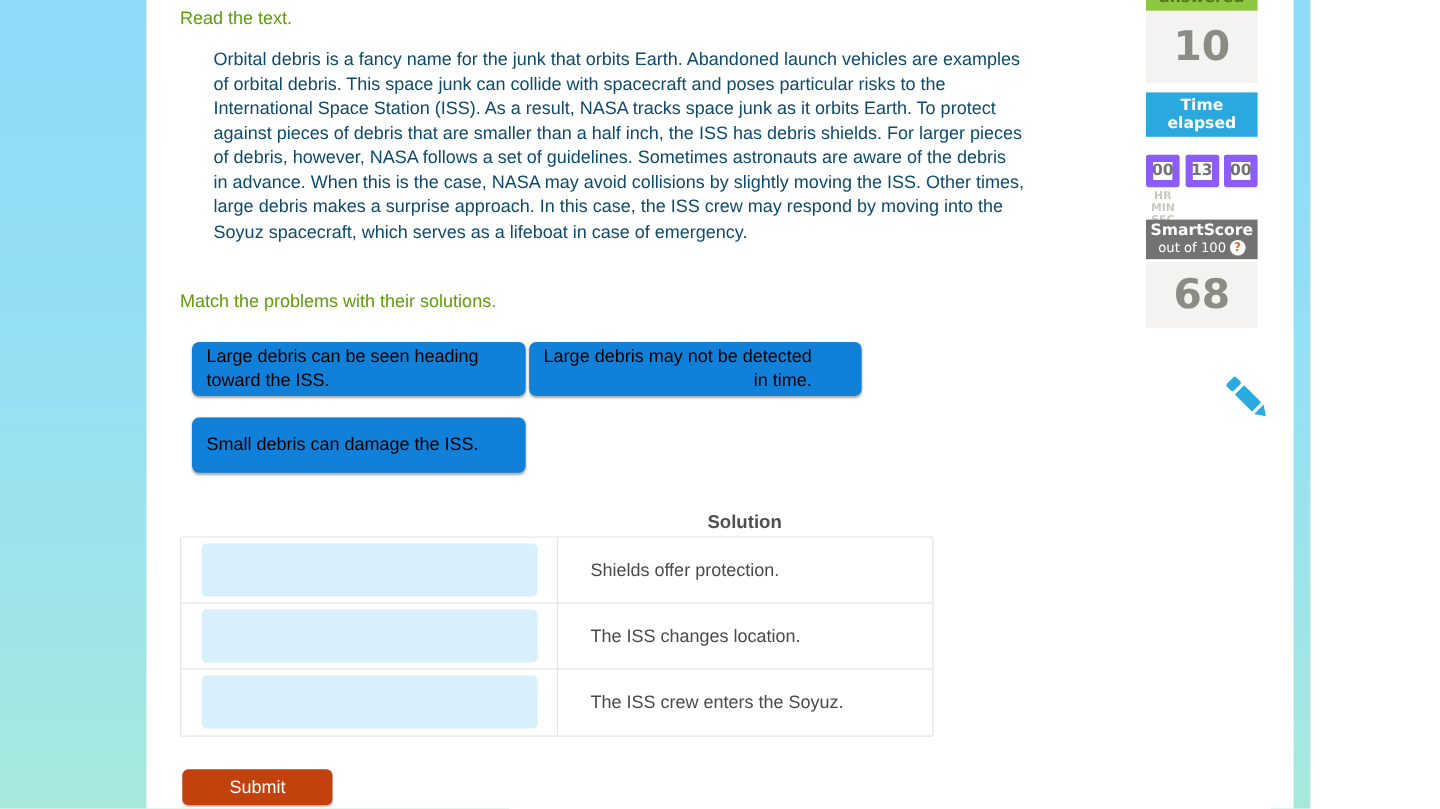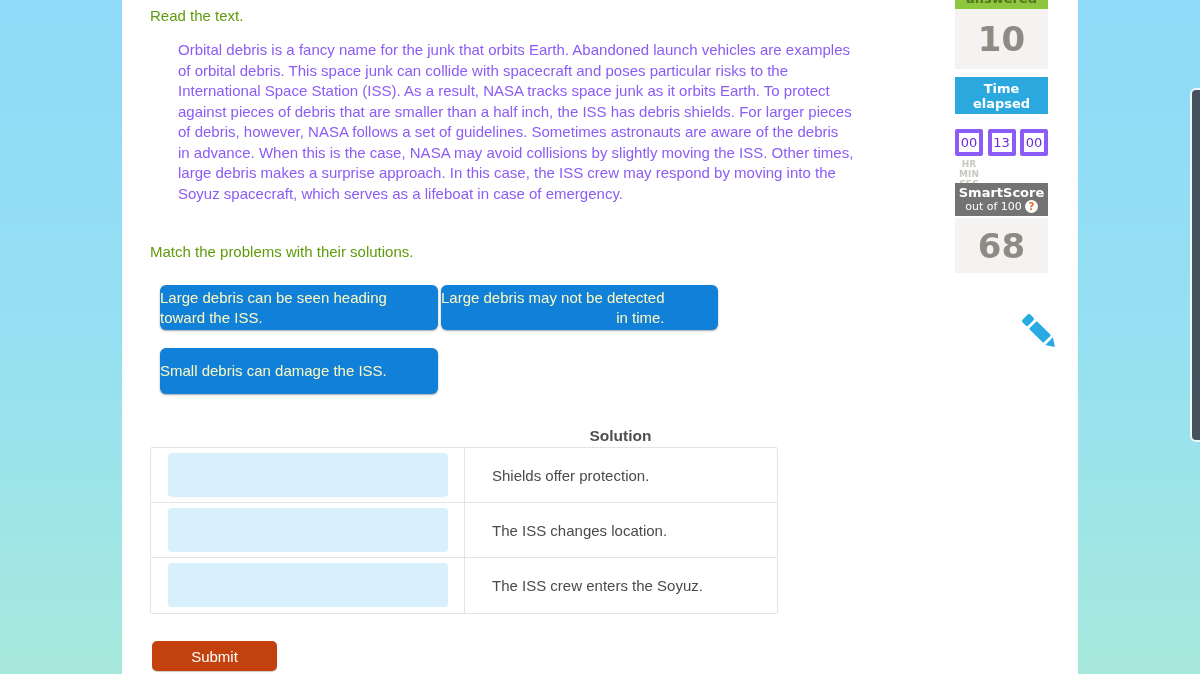--- a/index.html
+++ b/index.html
@@ -1,37 +1,37 @@
 <!DOCTYPE html>
 <html><head>
 <meta charset="utf-8">
 <style>
   * { margin:0; padding:0; box-sizing:border-box; }
   html,body { width:1200px; height:674px; overflow:hidden; }
   body { font-family:"Liberation Sans", sans-serif; }
   #screen {
-    position:relative; width:1200px; height:674px; overflow:hidden;
+    position:relative; width:1092px; height:674px; overflow:hidden;
     background:linear-gradient(180deg, #8edaf8 0%, #95e0f2 50%, #a3e7e2 88%, #a6e8dc 100%);
   }
   
   .card { position:absolute; left:122px; top:0; width:956px; height:674px; background:#ffffff; }
 
   .prompt { position:absolute; left:28px; font-size:15px; color:#5f9b0a; }
   .prompt-read { top:7px; }
   .prompt-match { top:243px; }
 
   .passage {
     position:absolute; left:56px; top:40px; width:676px;
-    font-size:15px; line-height:20.5px; color:#8b5cf6;
+    font-size:15px; line-height:20.5px; color:#0c4a6e;
   }
 
   .tile {
-    position:absolute; background:#1180d8; border-radius:6px; color:#fef9c3;
+    position:absolute; background:#1180d8; border-radius:6px; color:#000000;
     font-size:15px; line-height:20px; display:flex; align-items:center;
-    padding:0 0; white-space:pre-line; cursor:pointer;
+    padding:0 12px; white-space:pre-line; cursor:pointer;
     box-shadow:0 1px 2px rgba(0,0,0,0.35);
   }
   .tile-1 { left:38px;  top:285px; width:278px; height:45px; }
   .tile-2 { left:319px; top:285px; width:277px; height:45px;text-align:right; }
   .tile-3 { left:38px;  top:348px; width:278px; height:46px; }
 
   .tbl-header { position:absolute; top:427px; font-size:15.5px; font-weight:bold; color:#4f4f4f; text-align:center; }
   .tbl-header-problem  { left:28px;  width:314px; }
   .tbl-header-solution { left:342px; width:313px; }
 
@@ -69,23 +69,23 @@
   }
   .sb-answered-val { top:9px; height:60px; }
   .sb-time-hdr {
     position:absolute; left:0; top:77px; width:93px; height:37px; background:#2ba9de;
     display:flex; align-items:center; justify-content:center; text-align:center;
     color:#fff; font-size:13px; font-weight:bold; line-height:15px; font-family:"DejaVu Sans", sans-serif;
   }
   .sb-timer { position:absolute; left:0; top:129px; width:93px; }
   .timer-boxes { display:flex; justify-content:space-between; }
   .timer-box {
-    width:28px; height:27px; background:#fff; border:4px solid #8b5cf6; border-radius:2px;
+    width:28px; height:27px; background:#fff; border:6px solid #8b5cf6; border-radius:2px;
     display:flex; align-items:center; justify-content:center;
-    font-size:13px; color:#6d28d9; font-family:"DejaVu Sans", sans-serif;
+    font-size:13px; color:#737373; font-family:"DejaVu Sans", sans-serif;font-weight:bold;
   }
   .timer-labels { display:flex; justify-content:space-between; margin-top:3px;flex-direction:column; }
   .timer-label { width:28px; text-align:center; font-size:9px; font-weight:bold; color:#c9c7c0; font-family:"DejaVu Sans", sans-serif; }
   .sb-smartscore {
     position:absolute; left:0; top:183px; width:93px; height:33px; background:#737373;
     display:flex; flex-direction:column; align-items:center; justify-content:center;
     color:#fff; font-family:"DejaVu Sans", sans-serif;
   }
   .sb-ss-label { font-size:13px; font-weight:bold; line-height:14px; }
   .sb-ss-sub { font-size:11px; line-height:13px; display:flex; align-items:center; gap:3px; }

